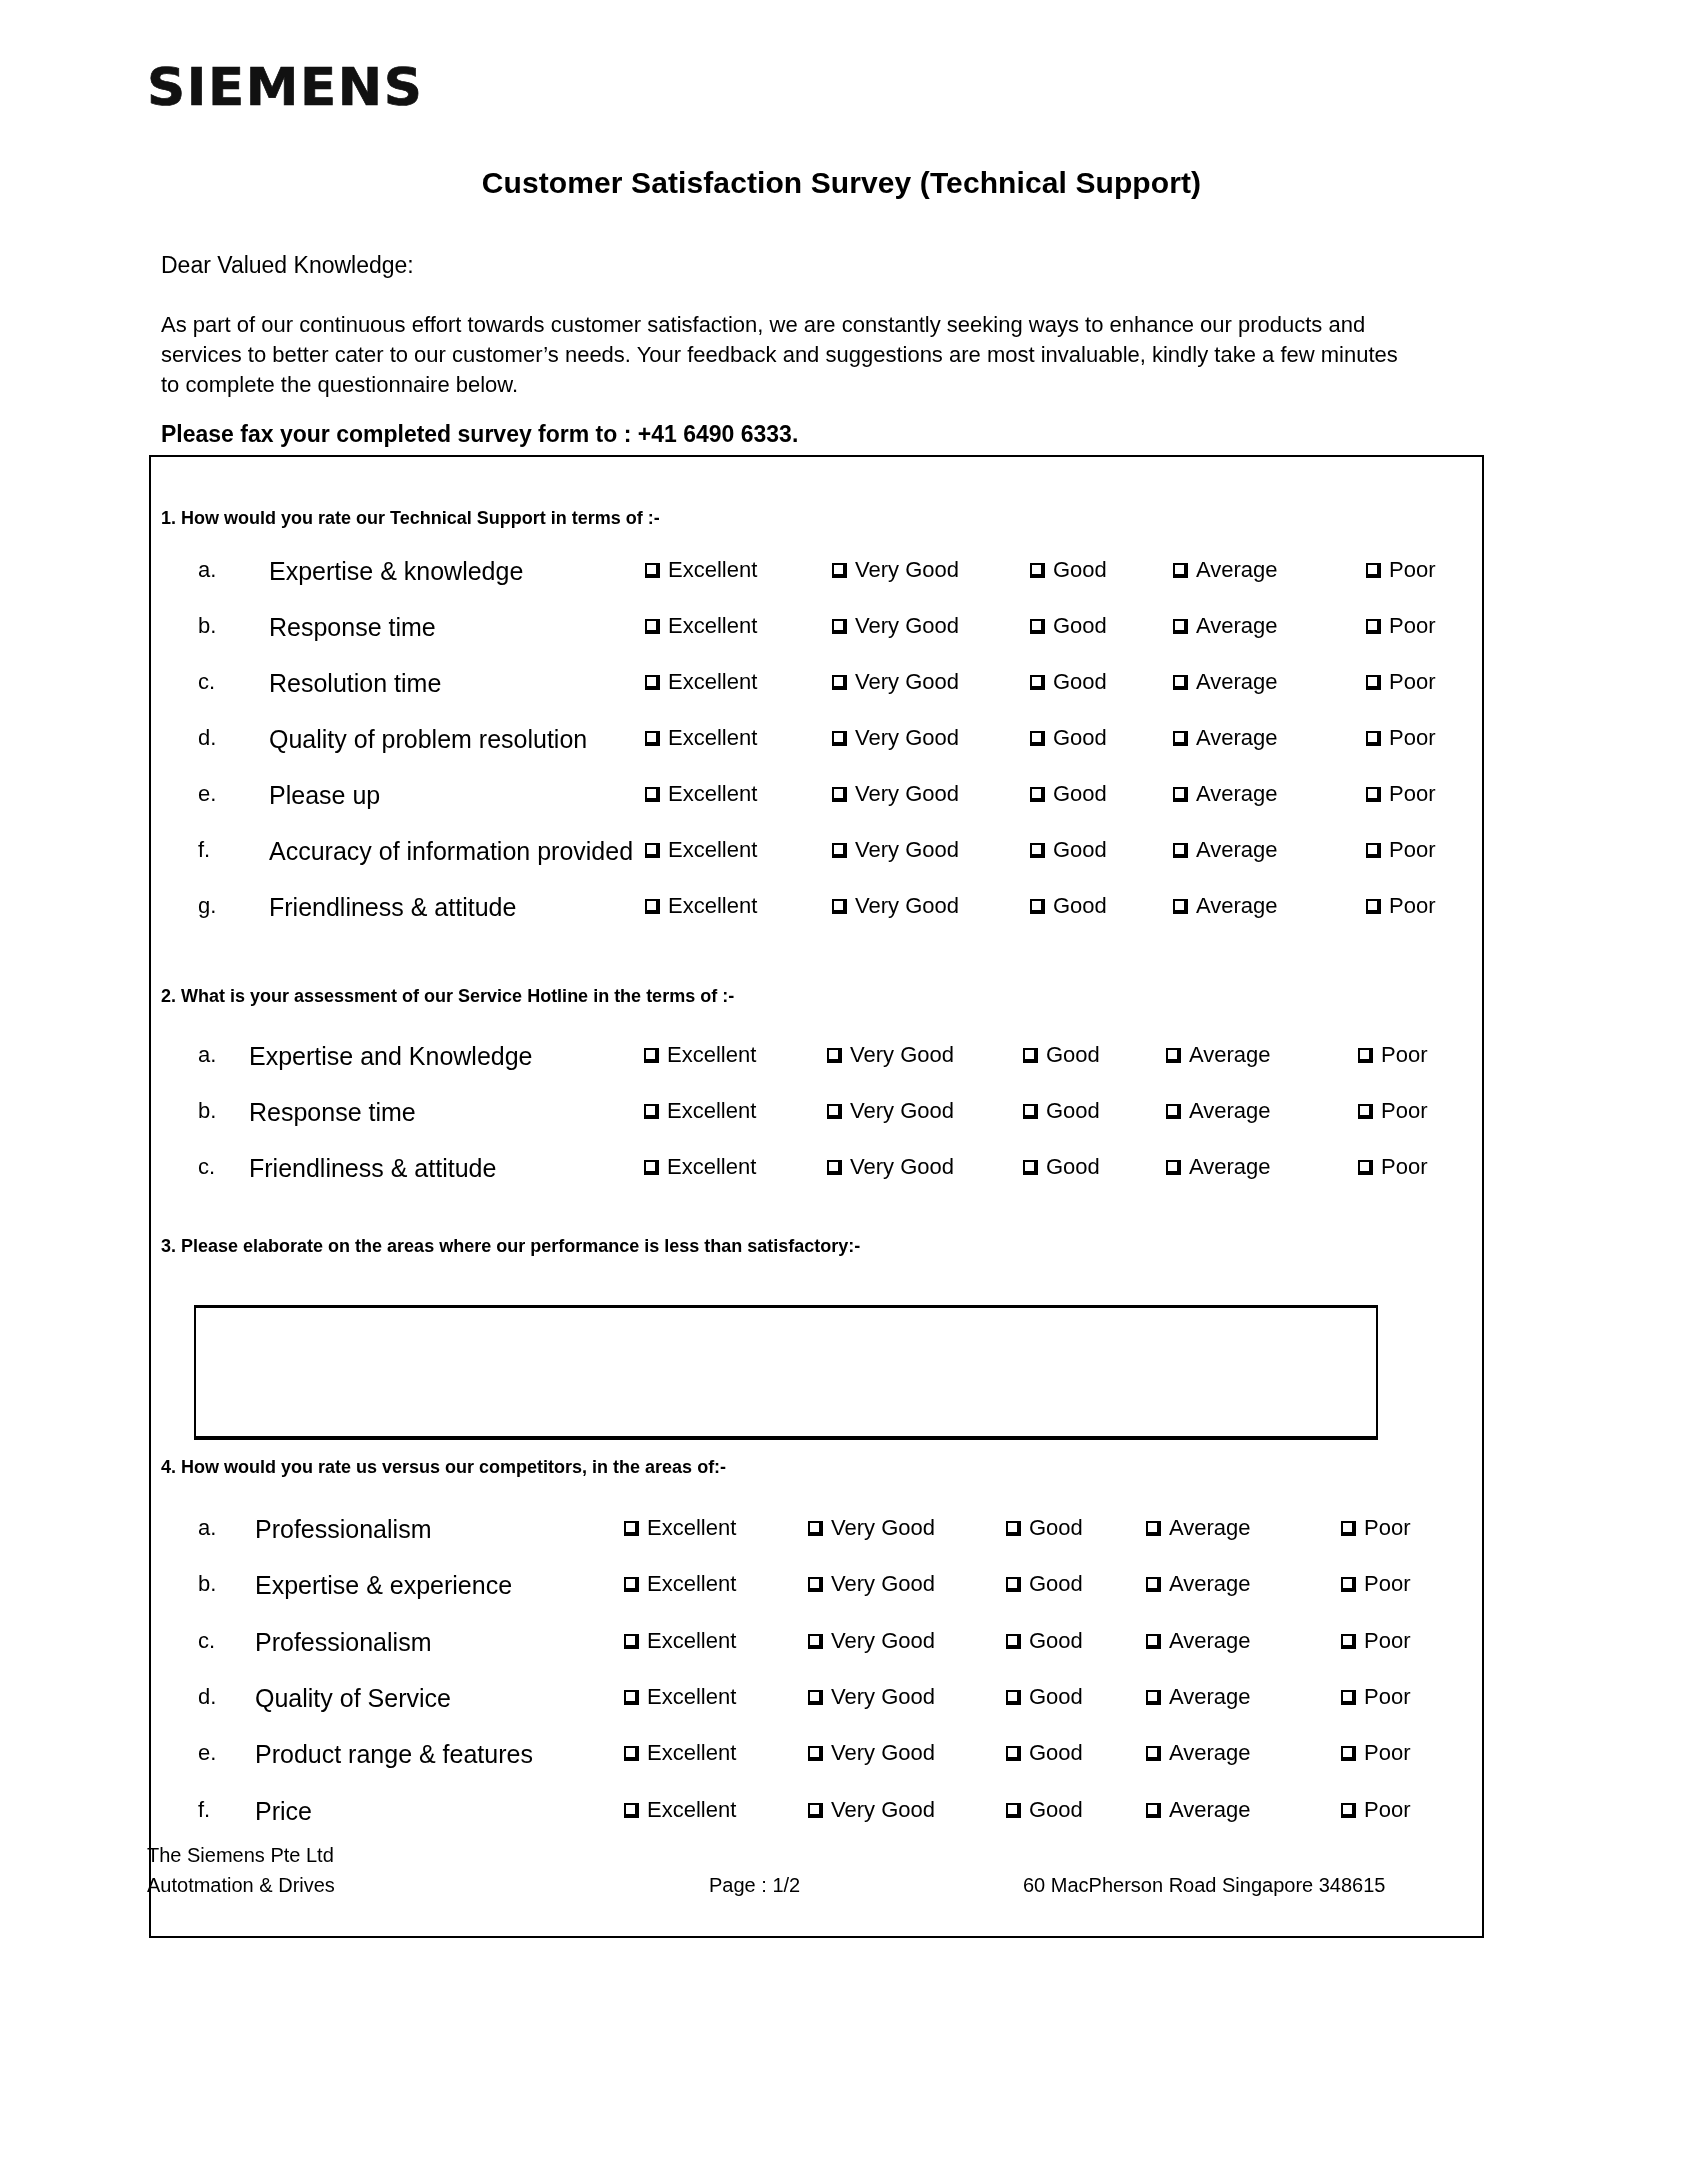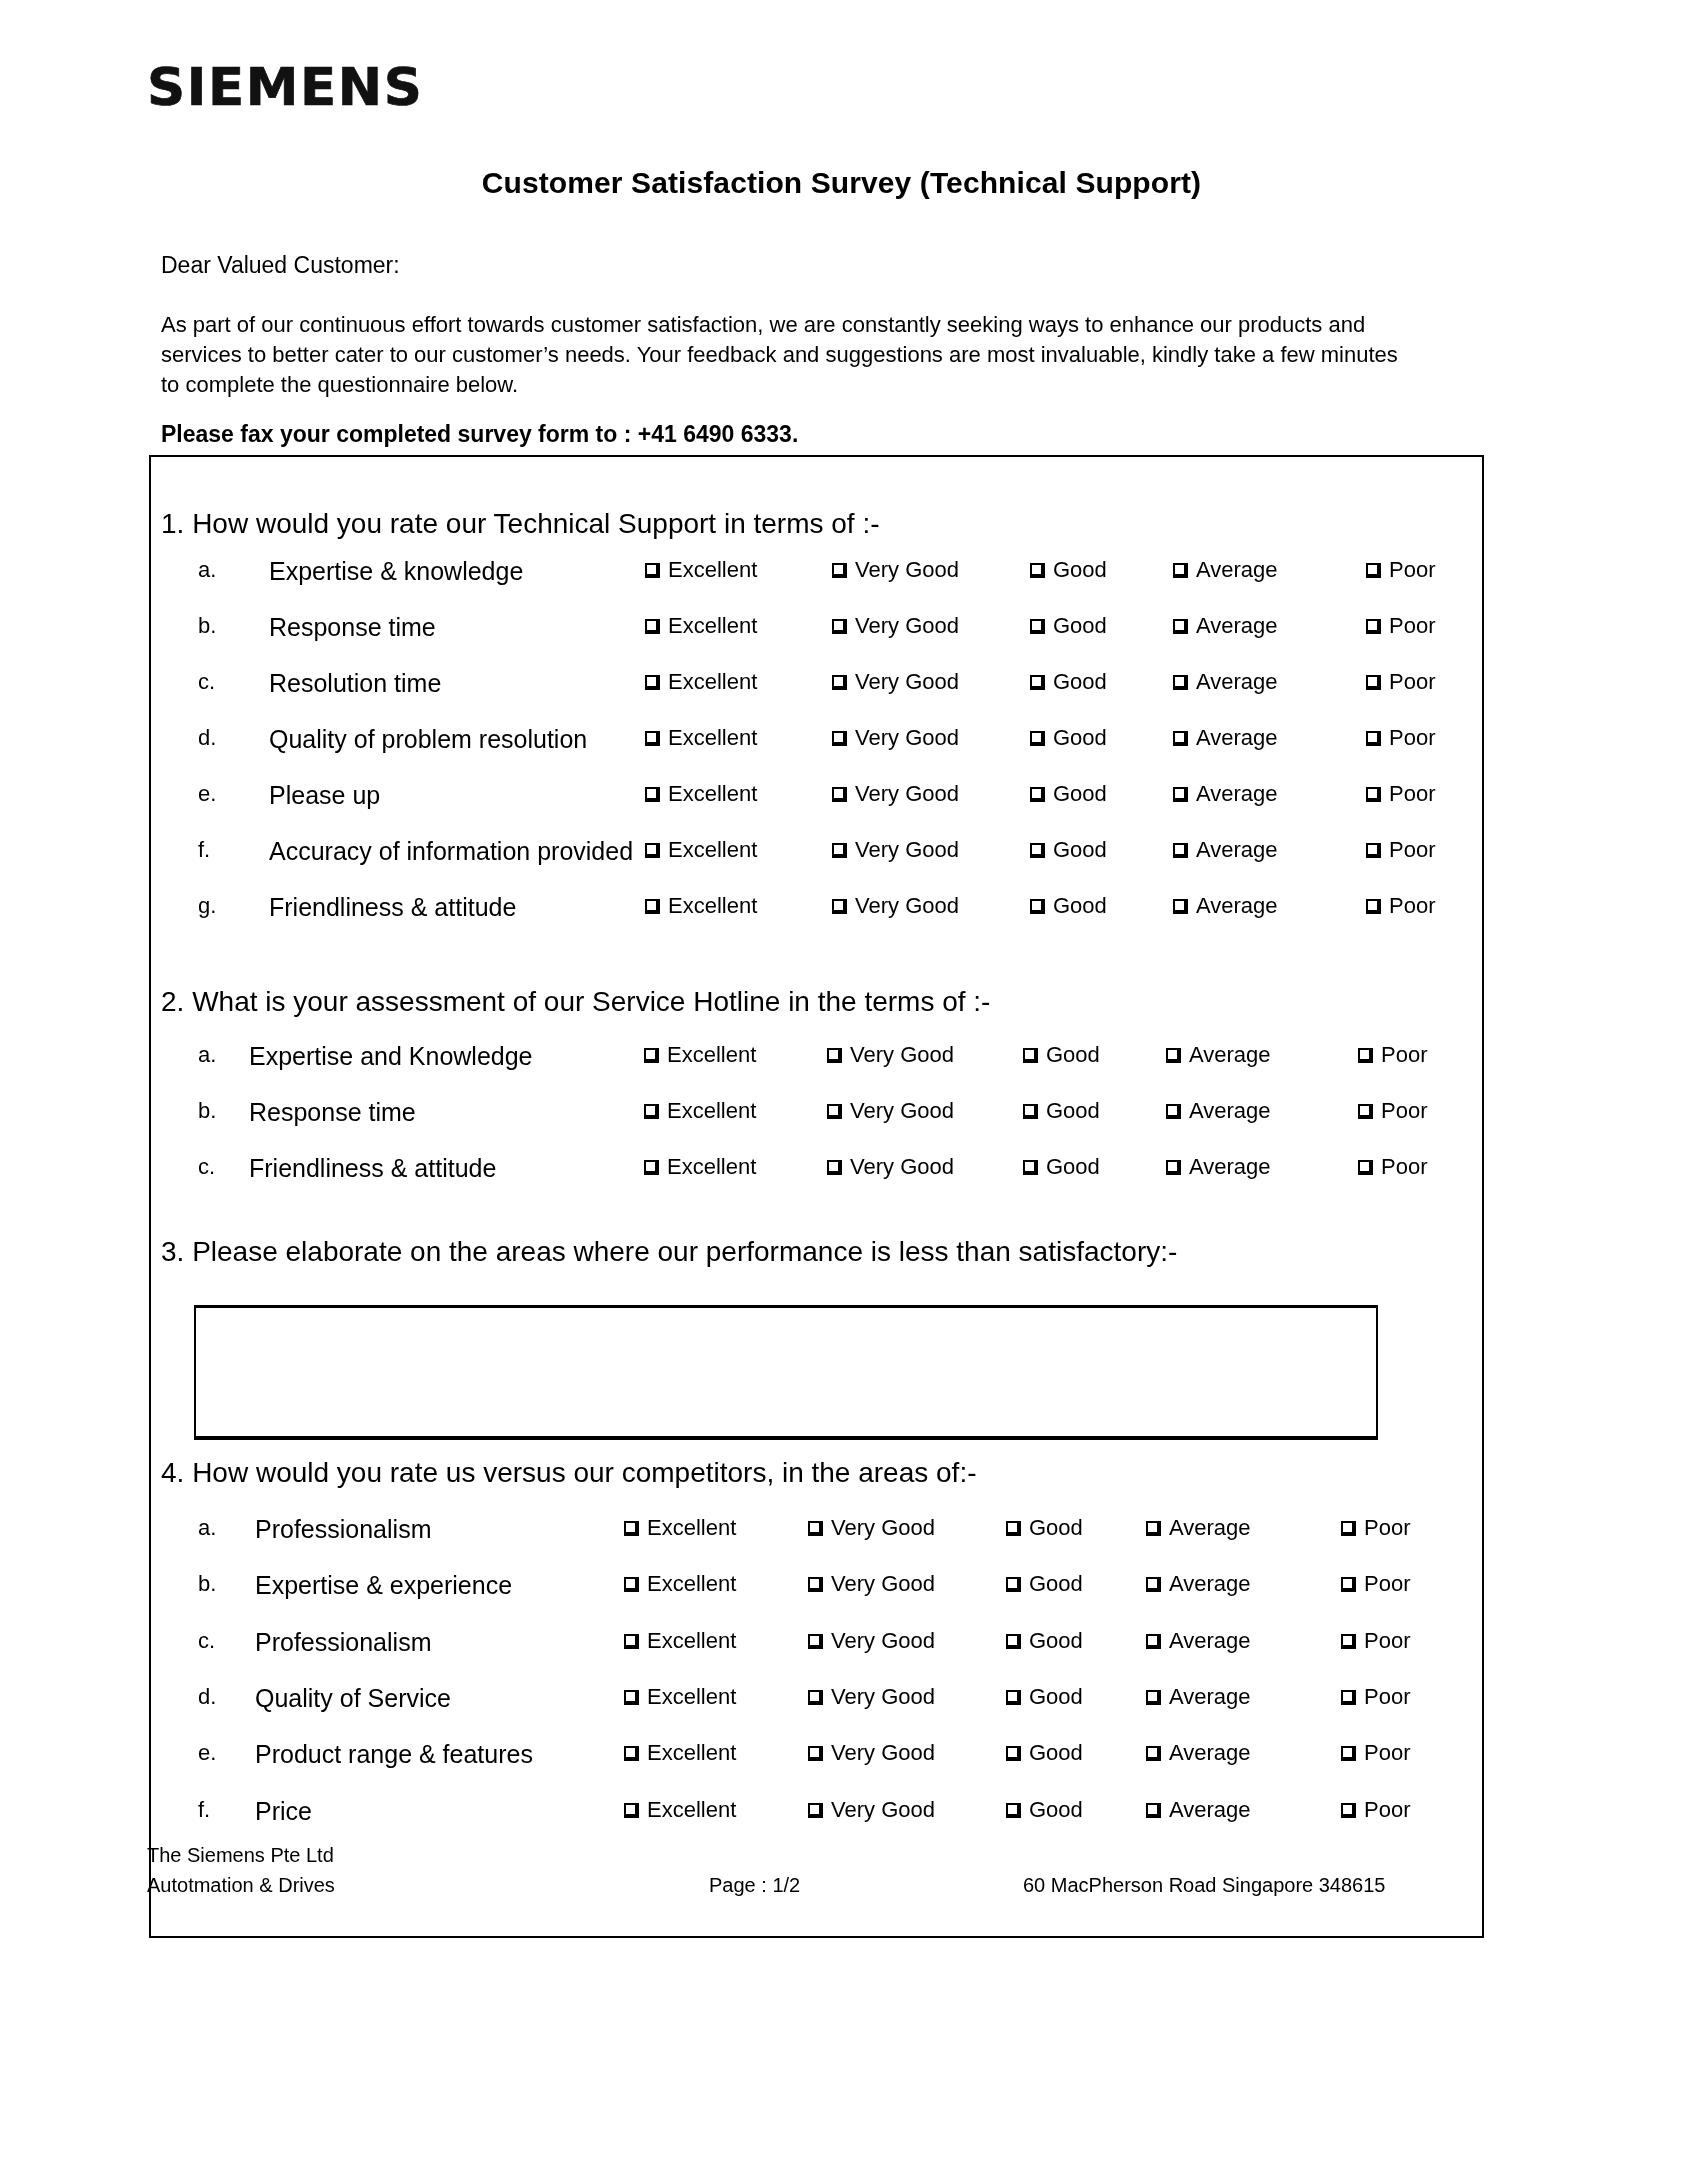--- a/index.html
+++ b/index.html
@@ -82,22 +82,22 @@
     top: 455px;
     width: 1335px;
     height: 1483px;
     border: 2px solid #000000;
     box-sizing: border-box;
   }
 
   
   .q-heading {
     position: absolute;
-    font-size: 28px;
-    font-weight: normal;
+    font-size: 18px;
+    font-weight: bold;
     white-space: nowrap;
   }
   #q1-heading { left: 161px; top: 508px; }
   #q2-heading { left: 161px; top: 986px; }
   #q3-heading { left: 161px; top: 1236px; }
   #q4-heading { left: 161px; top: 1457px; }
 
   
   .rating-row {
     position: absolute;
@@ -191,21 +191,21 @@
 </style>
 </head>
 <body>
 
 <div class="page">
 
   <div class="logo">SIEMENS</div>
 
   <div class="doc-title">Customer Satisfaction Survey (Technical Support)</div>
 
-  <div class="salutation">Dear Valued Customer:</div>
+  <div class="salutation">Dear Valued Knowledge:</div>
   <div class="intro">As part of our continuous effort towards customer satisfaction, we are constantly seeking ways to enhance our products and services to better cater to our customer’s needs. Your feedback and suggestions are most invaluable, kindly take a few minutes to complete the questionnaire below.</div>
   <div class="fax-line">Please fax your completed survey form to : +41 6490 6333.</div>
 
   <div class="main-box"></div>
 
   <div class="q-heading" id="q1-heading">1.  How would you rate our Technical Support in terms of :-</div>
   <div id="q1-rows">
       <div class="rating-row g1" style="left: 198px; top: 557px;">
         <span class="row-letter">a.</span>
         <span class="row-label">Expertise &amp; knowledge</span>

